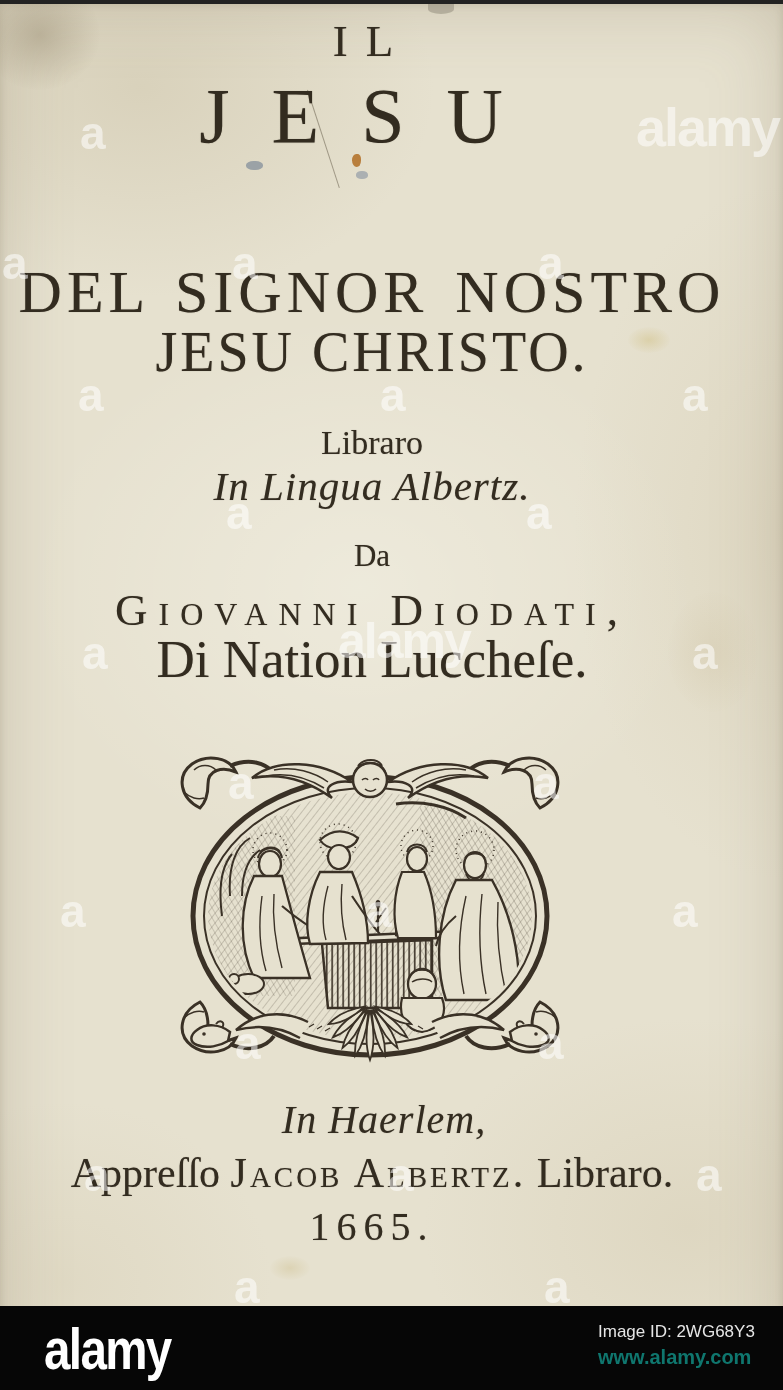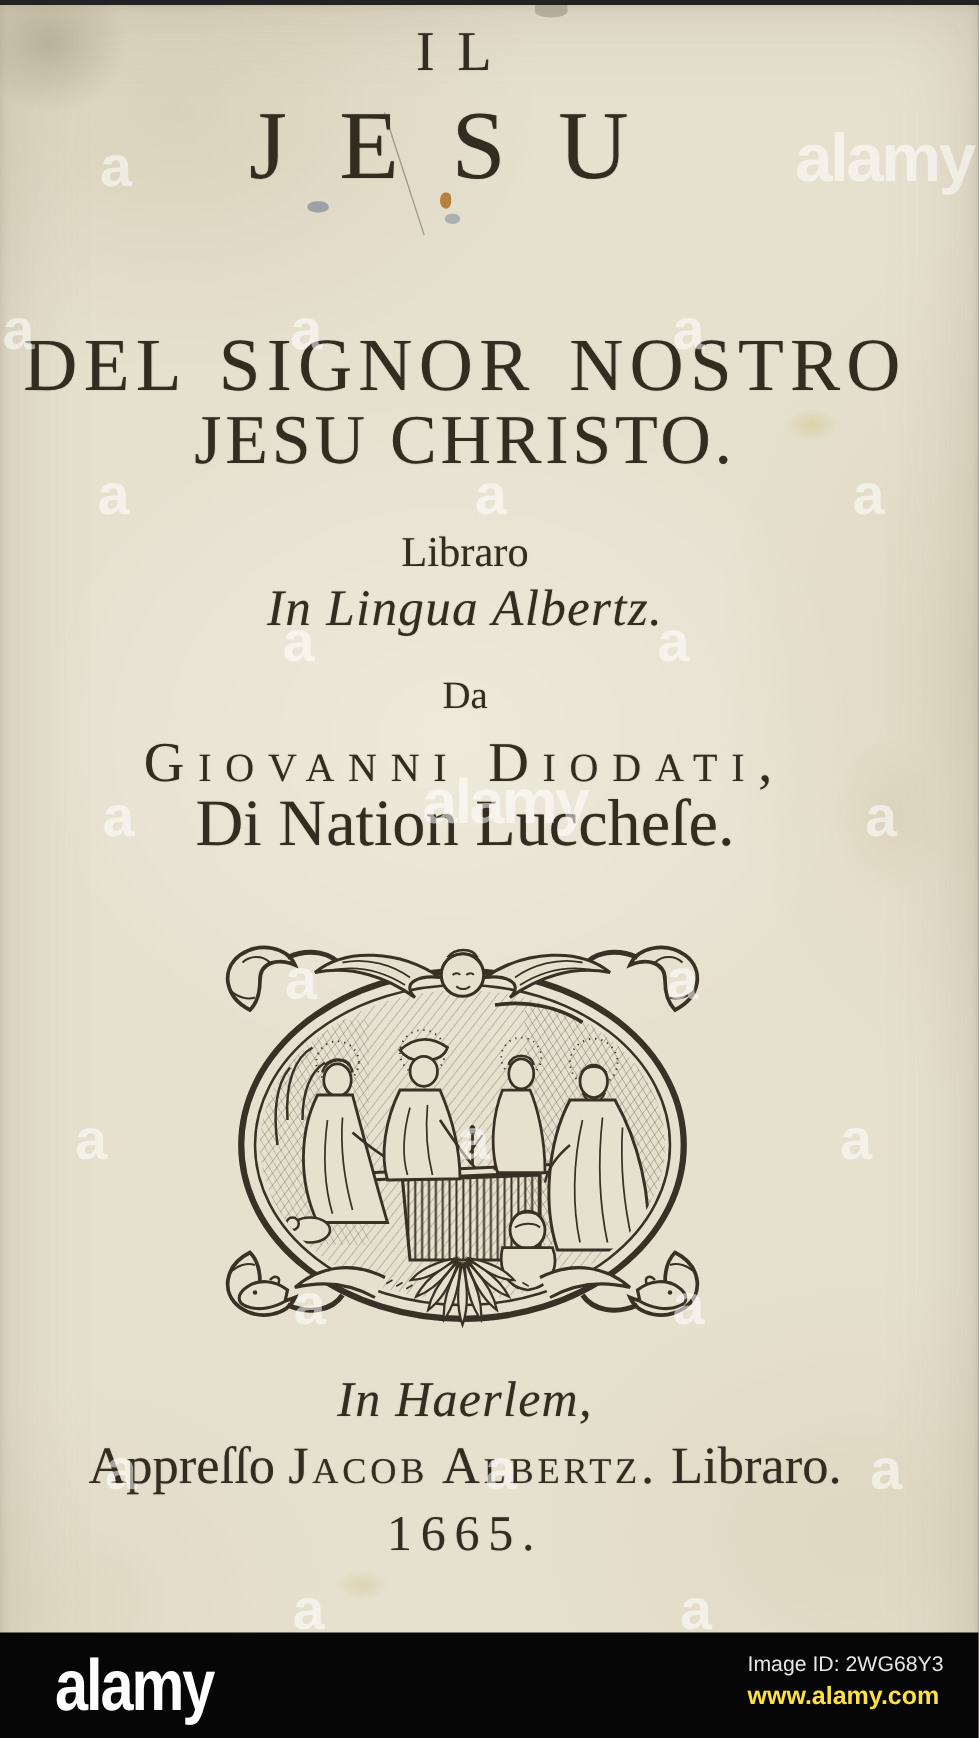--- a/index.html
+++ b/index.html
@@ -30,21 +30,21 @@
   .l-il        {top:15px;  font-size:45px; letter-spacing:18px;}
   .l-nuovo     {top:73px;  font-size:78px; letter-spacing:42px;}
   .l-testamento{top:154px; font-size:96px; letter-spacing:1px;}
   .l-del       {top:258px; font-size:60px; letter-spacing:5px; word-spacing:7px;}
   .l-jesu      {top:320px; font-size:56px; letter-spacing:3px;}
   .l-tradotto  {top:422px; font-size:34px;}
   .l-lingua    {top:462px; font-size:41px; font-style:italic; letter-spacing:1px;}
   .l-da        {top:536px; font-size:31px;}
   .l-giovanni  {top:584px; font-size:45px; font-variant:small-caps; letter-spacing:11px;}
   .l-nation    {top:629px; font-size:53px;}
-  .l-haerlem   {top:1096px;font-size:40px; font-style:italic; letter-spacing:1px;}
+  .l-haerlem   {top:1096px;font-size:40px; font-style:italic; letter-spacing:1px;padding-left:12px;}
   .l-appresso  {top:1148px;font-size:42px;}
   .l-appresso .pub{font-variant:small-caps;letter-spacing:3px;}
   .l-year      {top:1203px;font-size:40px; letter-spacing:7px;}
   
   .vignette{position:absolute;left:170px;top:742px;width:400px;height:318px;z-index:1;}
   
   .stain{position:absolute;border-radius:50%;z-index:1;}
   .st-tan   {left:524px;top:372px;width:34px;height:25px;
              background:radial-gradient(ellipse at 45% 50%, #a8createdc 0%, #ab8a54 0%, #b3925e 55%, rgba(179,146,94,0) 78%);transform:rotate(-8deg);}
   .st-yel1  {left:628px;top:323px;width:42px;height:26px;opacity:.55;
@@ -66,21 +66,21 @@
   .wm{position:absolute;color:rgba(255,255,255,.55);line-height:1;
       font-family:"Liberation Sans","DejaVu Sans",sans-serif;font-weight:bold;}
   .wm-brand{letter-spacing:-2px;}
   .wm-letter{font-size:46px;}
   
   .footer-bar{position:absolute;left:0;top:1302px;width:783px;height:88px;background:#060606;z-index:5;
               font-family:"Liberation Sans","DejaVu Sans",sans-serif;}
   .footer-logo{position:absolute;left:44px;top:14px;font-size:58px;font-weight:bold;color:#fff;
                letter-spacing:-2px;transform:scaleX(.82);transform-origin:left center;line-height:1;}
   .footer-id  {position:absolute;left:598px;top:16px;font-size:17px;color:#e6e6e6;white-space:nowrap;}
-  .footer-url {position:absolute;left:598px;top:40px;font-size:20px;font-weight:bold;color:#fde047;white-space:nowrap;}
+  .footer-url {position:absolute;left:598px;top:40px;font-size:20px;font-weight:bold;color:#0f766e;white-space:nowrap;}
 </style>
 </head>
 <body>
 
 <div class="canvas">
   <div class="paper"></div>
 
   <div class="corner-sh"></div>
   <div class="stain st-tan"></div>
   <div class="stain st-yel1"></div>

